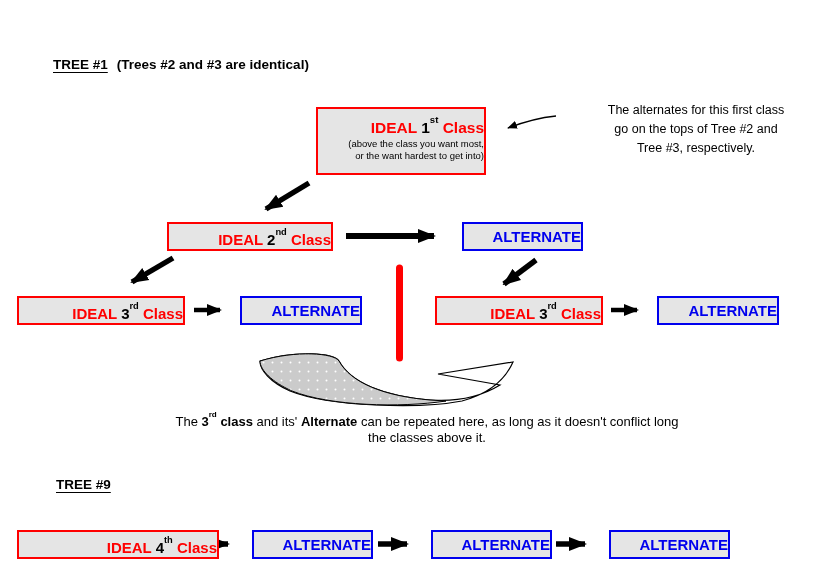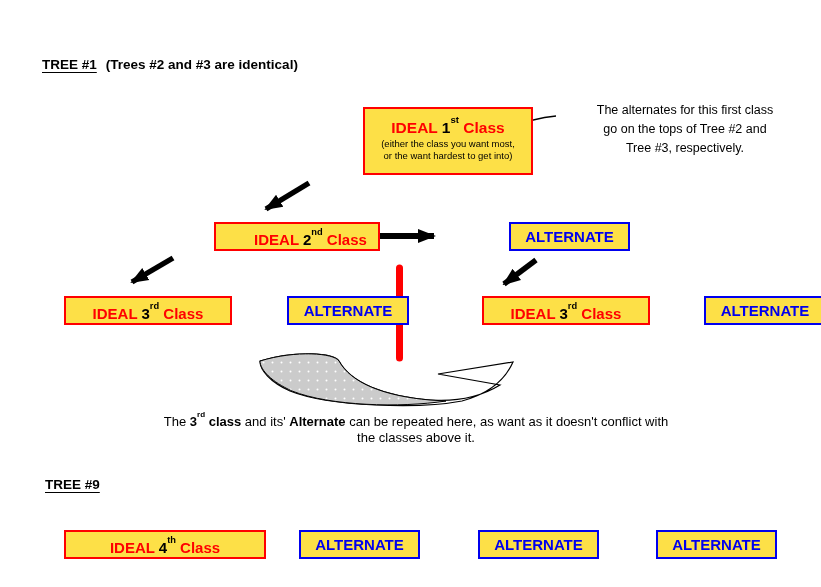--- a/index.html
+++ b/index.html
@@ -1,27 +1,27 @@
 <!DOCTYPE html>
 <html><head>
 <meta charset="utf-8">
 <style>
   html,body{margin:0;padding:0;background:#fff;}
   #stage{
     position:relative;width:821px;height:587px;background:#ffffff;
     font-family:"Liberation Sans",sans-serif;color:#000;overflow:hidden;
   }
   .overlay{position:absolute;left:0;top:0;z-index:1;pointer-events:none;}
-  .abs{position:absolute;z-index:2;}
+  .abs{position:absolute;z-index:2;margin-left:11px;}
   .tree-title{font-size:13.5px;font-weight:bold;white-space:nowrap;}
   .tree-title .u{text-decoration:underline;text-underline-offset:3px;}
   .tree-title .hn{margin-left:9px;}
   .box{
-    position:absolute;z-index:2;box-sizing:border-box;background:#fde047;
-    text-align:center;white-space:nowrap;margin-left:47px;
+    position:absolute;z-index:2;box-sizing:border-box;background:#e5e5e5;
+    text-align:right;white-space:nowrap;
   }
   .box.red{border:2px solid #ff0000;}
   .box.blue{border:2px solid #0000ee;}
   .lbl{font-weight:bold;font-size:15px;}
   .rt{color:#ff0000;}
   .bt{color:#0000ee;}
   .bk{color:#000000;}
   sup.ord{font-size:62%;position:relative;top:-0.45em;font-weight:bold;}
   .nbox{padding-top:5px;}
   .nbox .main{font-size:15.5px;font-weight:bold;line-height:20px;}
@@ -81,42 +81,42 @@
     <line x1="378" y1="544" x2="407" y2="544" stroke="#000" stroke-width="5.5" marker-end="url(#mBig)"></line>
     <line x1="556" y1="544" x2="585" y2="544" stroke="#000" stroke-width="5.5" marker-end="url(#mBig)"></line>
   </svg>
 
   <div class="abs tree-title" style="left:42px;top:57px;">
     <span class="u">TREE #1</span><span class="hn">(Trees #2 and #3 are identical)</span>
   </div>
 
   <div class="box red nbox" style="left:316px;top:107px;width:170px;height:68px;">
     <div class="main"><span class="rt">IDEAL </span><span class="bk">1</span><sup class="ord bk">st</sup><span class="rt"> Class</span></div>
-    <div class="note">(either the class you want most,</div>
+    <div class="note">(above the class you want most,</div>
     <div class="note">or the want hardest to get into)</div>
   </div>
 
   <div class="abs ann" style="left:556px;top:101px;width:258px;">
     <div>The alternates for this first class</div>
     <div>go on the tops of Tree #2 and</div>
     <div>Tree #3, respectively.</div>
   </div>
 
   <div class="box red rowbox lbl" style="left:167px;top:222px;width:166px;padding-left:27px;"><span class="rt">IDEAL </span><span class="bk">2</span><sup class="ord bk">nd</sup><span class="rt"> Class</span></div>
 
   <div class="box blue rowbox lbl bt" style="left:462px;top:222px;width:121px;">ALTERNATE</div>
 
   <div class="box red rowbox lbl" style="left:17px;top:296px;width:168px;"><span class="rt">IDEAL </span><span class="bk">3</span><sup class="ord bk">rd</sup><span class="rt"> Class</span></div>
   <div class="box blue rowbox lbl bt" style="left:240px;top:296px;width:122px;">ALTERNATE</div>
 
   <div class="box red rowbox lbl" style="left:435px;top:296px;width:168px;"><span class="rt">IDEAL </span><span class="bk">3</span><sup class="ord bk">rd</sup><span class="rt"> Class</span></div>
   <div class="box blue rowbox lbl bt" style="left:657px;top:296px;width:122px;">ALTERNATE</div>
 
   <div class="abs caption" style="left:61px;top:411px;width:710px;">
-    <div><span>The </span><b>3</b><sup class="ord">rd</sup><b> class</b><span> and its' </span><b>Alternate</b><span> can be repeated here, as want as it doesn't conflict with</span></div>
+    <div><span>The </span><b>3</b><sup class="ord">rd</sup><b> class</b><span> and its' </span><b>Alternate</b><span> can be repeated here, as long as it doesn't conflict long</span></div>
     <div>the classes above it.</div>
   </div>
 
   <div class="abs tree-title" style="left:45px;top:477px;">
     <span class="u">TREE #9</span>
   </div>
 
   <div class="box red rowbox lbl" style="left:17px;top:530px;width:202px;"><span class="rt">IDEAL </span><span class="bk">4</span><sup class="ord bk">th</sup><span class="rt"> Class</span></div>
   <div class="box blue rowbox lbl bt" style="left:252px;top:530px;width:121px;">ALTERNATE</div>
   <div class="box blue rowbox lbl bt" style="left:431px;top:530px;width:121px;">ALTERNATE</div>

